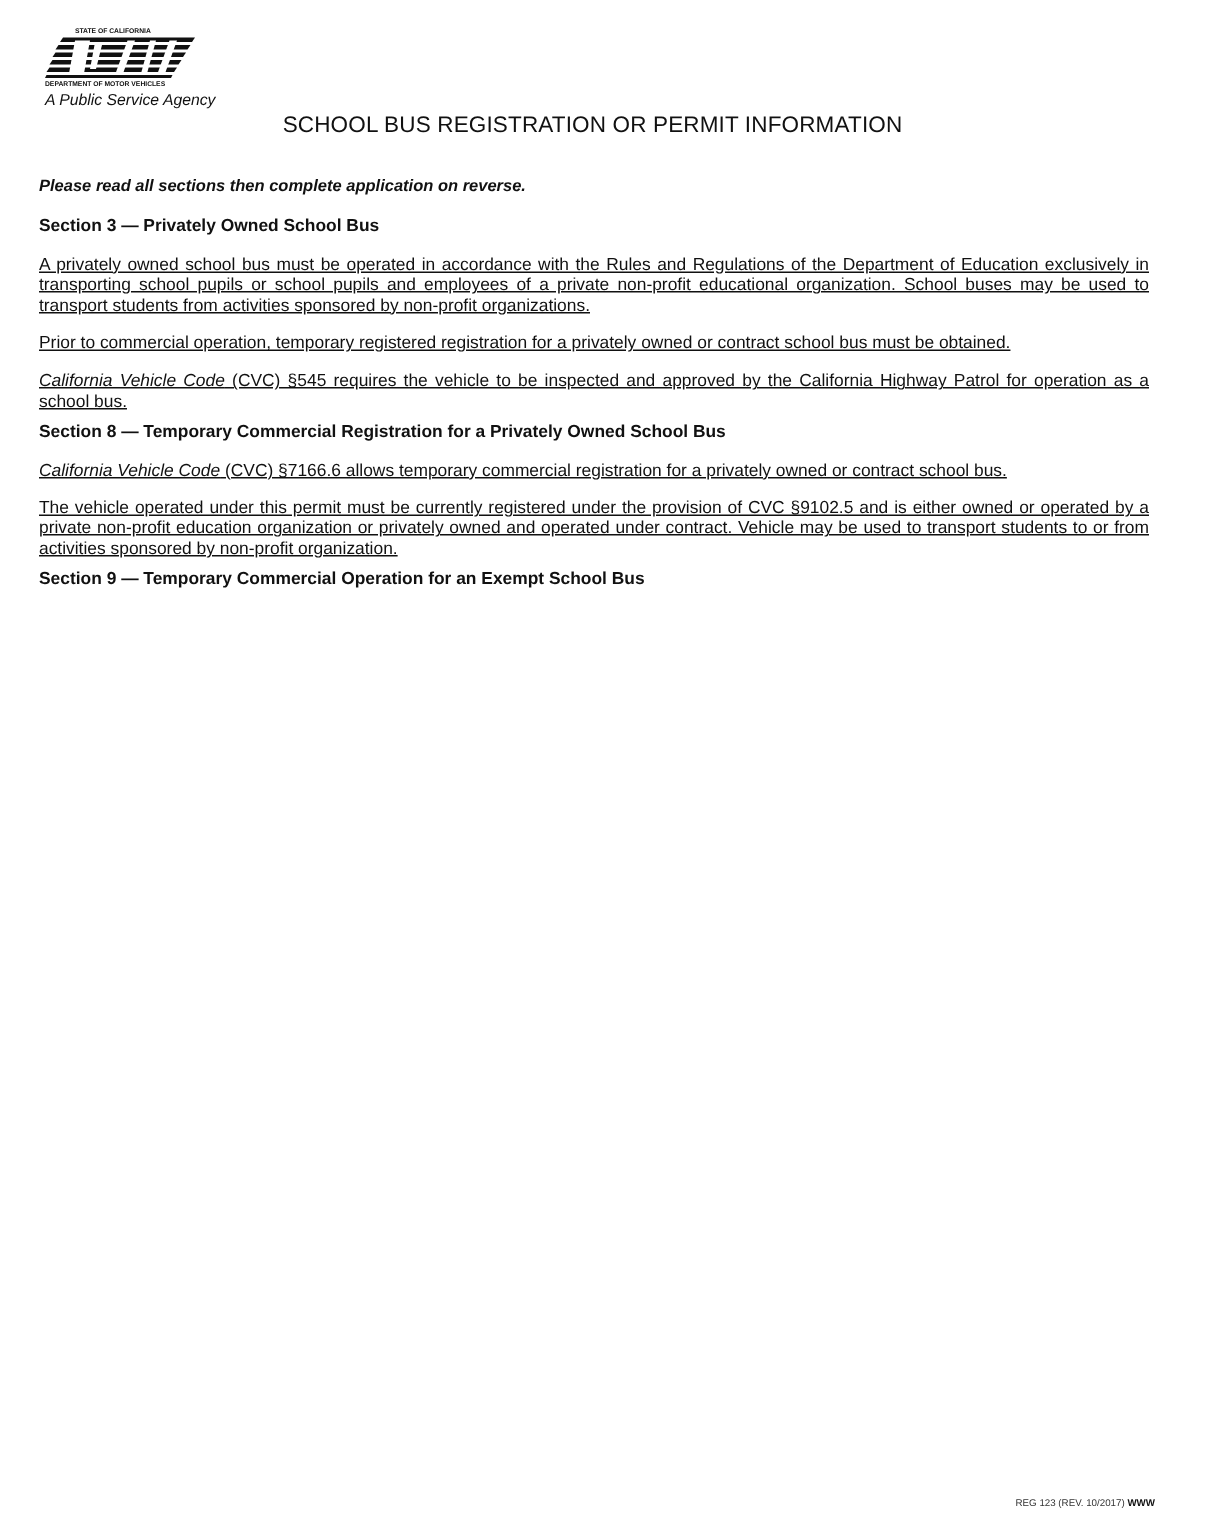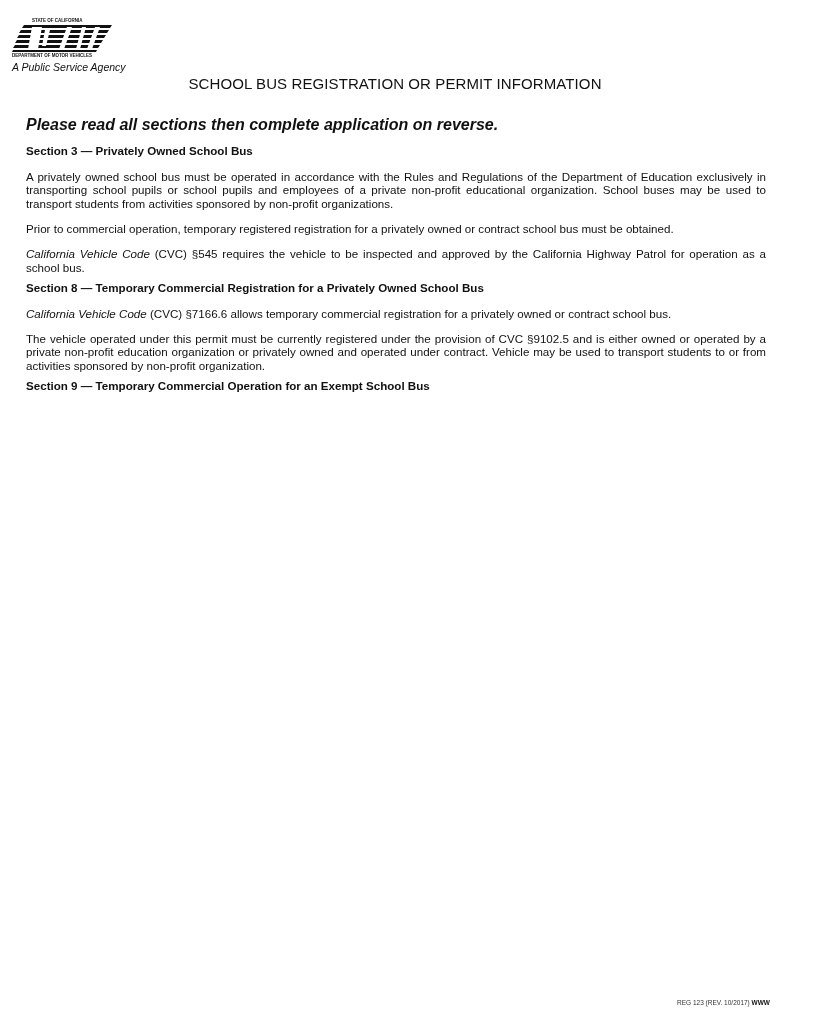--- a/index.html
+++ b/index.html
@@ -1,28 +1,28 @@
 <!DOCTYPE html>
 <html><head>
   <meta charset="utf-8">
   <style>
     html, body { margin: 0; padding: 0; background: #ffffff; }
     body { width: 816px; height: 1024px; position: relative; overflow: hidden;
            font-family: "Liberation Sans", sans-serif; color: #111111; }
-    .logo { position: absolute; left: 12px; top: 18px; width: 125px; height: 58px; text-align: right; }
+    .logo { position: absolute; left: 30px; top: 18px; width: 125px; height: 58px; text-align: right; }
     .logo-state { position: absolute; left: 20px; top: 0; font-size: 4.5px; font-weight: bold; letter-spacing: 0; }
     .logo-svg { position: absolute; left: 0; top: 5px; }
     .logo-dept { position: absolute; left: 0; top: 35px; font-size: 4.5px; font-weight: bold; }
     .logo-tag { position: absolute; left: 0; top: 43px; font-size: 10.5px; font-style: italic; white-space: nowrap; }
     .title { position: absolute; left: 0; width: 790px; top: 75px; text-align: center;
              font-size: 15px; font-weight: normal; letter-spacing: 0.1px; }
     .content { position: absolute; left: 26px; top: 118px; width: 740px; font-size: 11.6px; line-height: 13.4px; }
-    .intro { font-weight: bold; font-style: italic; font-size: 16px; margin: 0 0 13px 0; }
+    .intro { font-weight: bold; font-style: italic; font-size: 11px; margin: 0 0 13px 0; }
     h2 { font-size: 11.6px; font-weight: bold; margin: 0 0 6px 0; }
-    p { margin: 12px 0 3px 0; text-align: justify; }
+    p { margin: 12px 0 3px 0; text-align: justify; text-decoration: underline; }
     .section { margin-bottom: 7px; }
     .footer { position: absolute; right: 46px; top: 999px; font-size: 6.5px; color: #333; }
     .footer b { color: #111; }
   </style>
 </head>
 <body>
 
 <div class="logo">
   <div class="logo-state">STATE OF CALIFORNIA</div>
   <svg class="logo-svg" width="105" height="30" viewBox="0 0 105 30">

